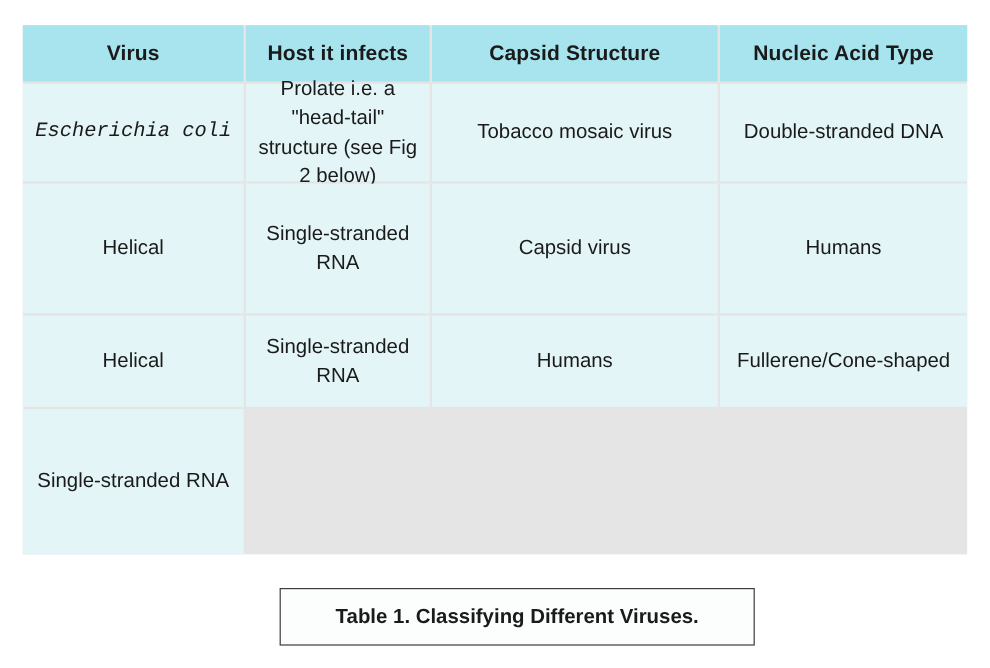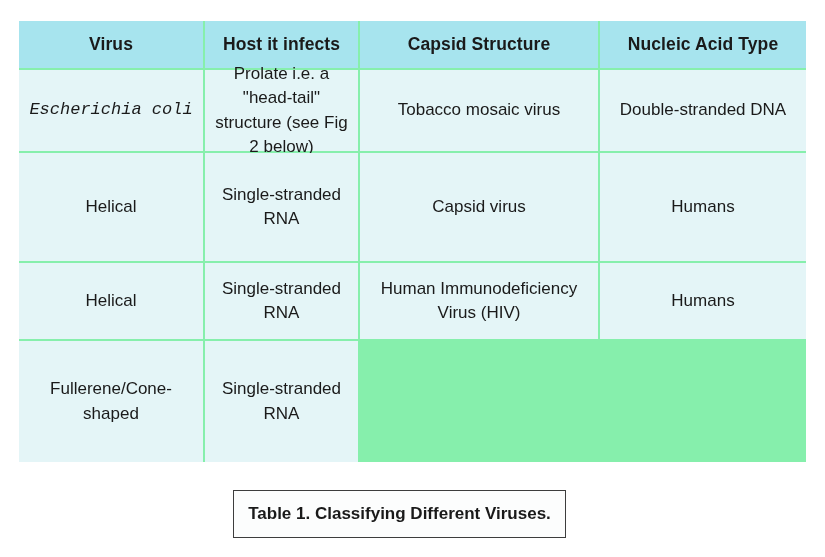--- a/index.html
+++ b/index.html
@@ -19,21 +19,21 @@
   .vtable {
     position: absolute;
     left: 19px;
     top: 21px;
     width: 787px;
     height: 441px;
     display: grid;
     grid-template-columns: 184px 153px 238px 206px;
     grid-template-rows: 47px 81px 108px 76px 121px;
     gap: 2px;
-    background: #86efac; 
+    background: #e5e5e5; 
   }
   .cell {
     display: flex;
     align-items: center;
     justify-content: center;
     text-align: center;
     box-sizing: border-box;
     padding: 4px 10px;
     line-height: 1.42;
   }
@@ -48,21 +48,21 @@
     font-size: 17px;
   }
   .italic {
     font-style: italic;
     font-family: Liberation Mono, monospace;
   }
   .caption-box {
     position: absolute;
     left: 233px;
     top: 490px;
-    width: 333px;
+    width: 396px;
     height: 48px;
     box-sizing: border-box;
     border: 1.5px solid #3d3d3d;
     background: #fcfdfd;
     display: flex;
     align-items: center;
     justify-content: center;
   }
   .caption-box span {
     font-weight: bold;
@@ -87,21 +87,20 @@
 
     <div class="cell td">Double-stranded DNA</div>
     <div class="cell td">Helical</div>
     <div class="cell td">Single-stranded RNA</div>
 
     <div class="cell td">Capsid virus</div>
     <div class="cell td">Humans</div>
     <div class="cell td">Helical</div>
     <div class="cell td">Single-stranded RNA</div>
 
-    <div class="cell td">Human Immunodeficiency Virus (HIV)</div>
     <div class="cell td">Humans</div>
     <div class="cell td">Fullerene/Cone-shaped</div>
     <div class="cell td">Single-stranded RNA</div>
 
   </div>
 
   <div class="caption-box">
     <span>Table 1. Classifying Different Viruses.</span>
   </div>
 

